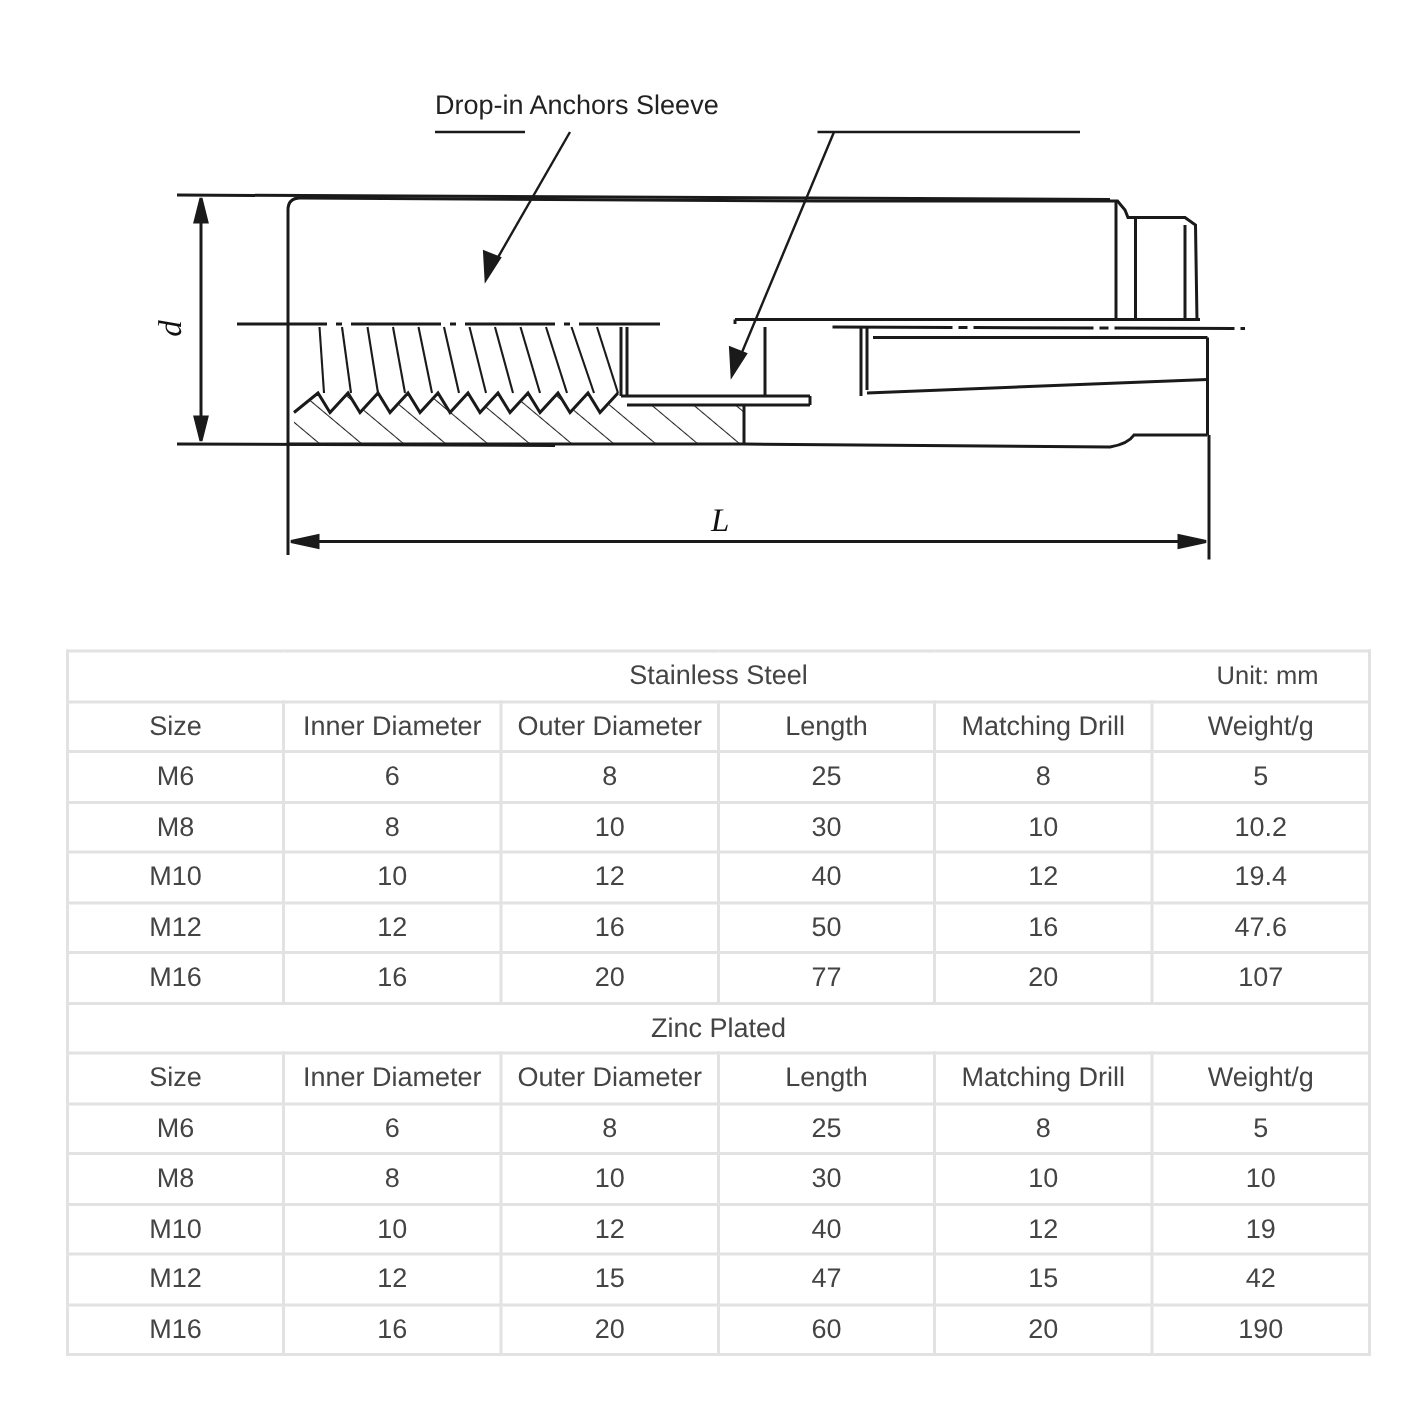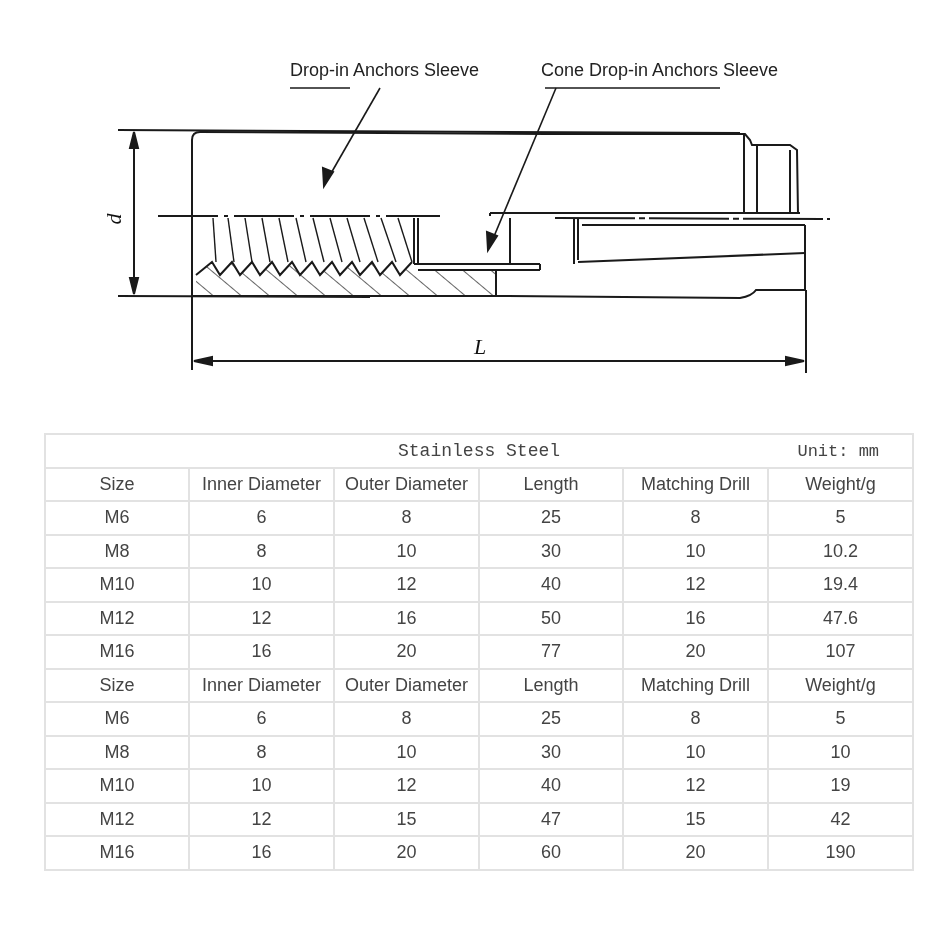--- a/index.html
+++ b/index.html
@@ -3,21 +3,21 @@
 <meta charset="utf-8">
 <style>
   html, body { margin: 0; padding: 0; background: #ffffff; }
   body { width: 950px; height: 950px; position: relative; overflow: hidden; font-family: "Liberation Sans", sans-serif; color: #333; }
   .diagram { position: absolute; left: 0; top: 0; width: 762px; height: 400px; }
   .diagram svg { position: absolute; left: 0; top: 0; }
   .callout { position: absolute; font-size: 18px; color: #222; white-space: nowrap; font-family: "Liberation Sans", sans-serif; }
   .dim-label { position: absolute; font-family: "Liberation Serif", serif; font-style: italic; font-size: 22px; color: #111; }
   table.spec { position: absolute; left: 44px; top: 433px; width: 868px; border-collapse: collapse; table-layout: fixed; }
   table.spec td { border: 2px solid #e2e2e2; height: 31.5px; padding: 0; text-align: center; font-size: 18px; color: #444; }
-  .title-cell { position: relative; font-family: Liberation Mono, monospace; }
+  .title-cell { position: relative; }
   .unit { position: absolute; right: 33px; top: 50%; transform: translateY(-50%); font-size: 17px; }
 </style>
 </head>
 <body>
 
 <div class="diagram">
   <svg width="950" height="400" viewBox="0 0 950 400">
     <defs>
       <pattern id="hatch" patternUnits="userSpaceOnUse" width="18" height="18" patternTransform="rotate(-50)">
         <line x1="0" y1="0" x2="0" y2="18" stroke="#222" stroke-width="1.4"></line>
@@ -87,21 +87,20 @@
 
       <line x1="290" y1="88" x2="350" y2="88" stroke-width="1.6"></line>
       <line x1="380" y1="88" x2="326" y2="182" stroke-width="1.6"></line>
       <polygon points="324,186 323,168 333,172" fill="#1a1a1a"></polygon>
       <line x1="545" y1="88" x2="720" y2="88" stroke-width="1.6"></line>
       <line x1="556" y1="88" x2="490" y2="246" stroke-width="1.6"></line>
       <polygon points="488,250 487,232 497,236" fill="#1a1a1a"></polygon>
     </g>
   </svg>
   <span class="callout" style="left:290px; top:60px;">Drop-in Anchors Sleeve</span>
-  <span class="callout" style="left:541px; top:60px;">Cone Drop-in Anchors Sleeve</span>
   <span class="dim-label" style="left:108px; top:206px; transform: rotate(-90deg);">d</span>
   <span class="dim-label" style="left:474px; top:334px;">L</span>
 </div>
 
 <table class="spec">
   <colgroup>
     <col style="width:144px">
       <col style="width:145px">
       <col style="width:145px">
       <col style="width:144px">
@@ -157,20 +156,23 @@
     </tr>
     <tr>
       <td>M16</td>
       <td>16</td>
       <td>20</td>
       <td>77</td>
       <td>20</td>
       <td>107</td>
     </tr>
     <tr>
+      <td colspan="6">Zinc Plated</td>
+    </tr>
+    <tr>
       <td>Size</td>
       <td>Inner Diameter</td>
       <td>Outer Diameter</td>
       <td>Length</td>
       <td>Matching Drill</td>
       <td>Weight/g</td>
     </tr>
     <tr>
       <td>M6</td>
       <td>6</td>

